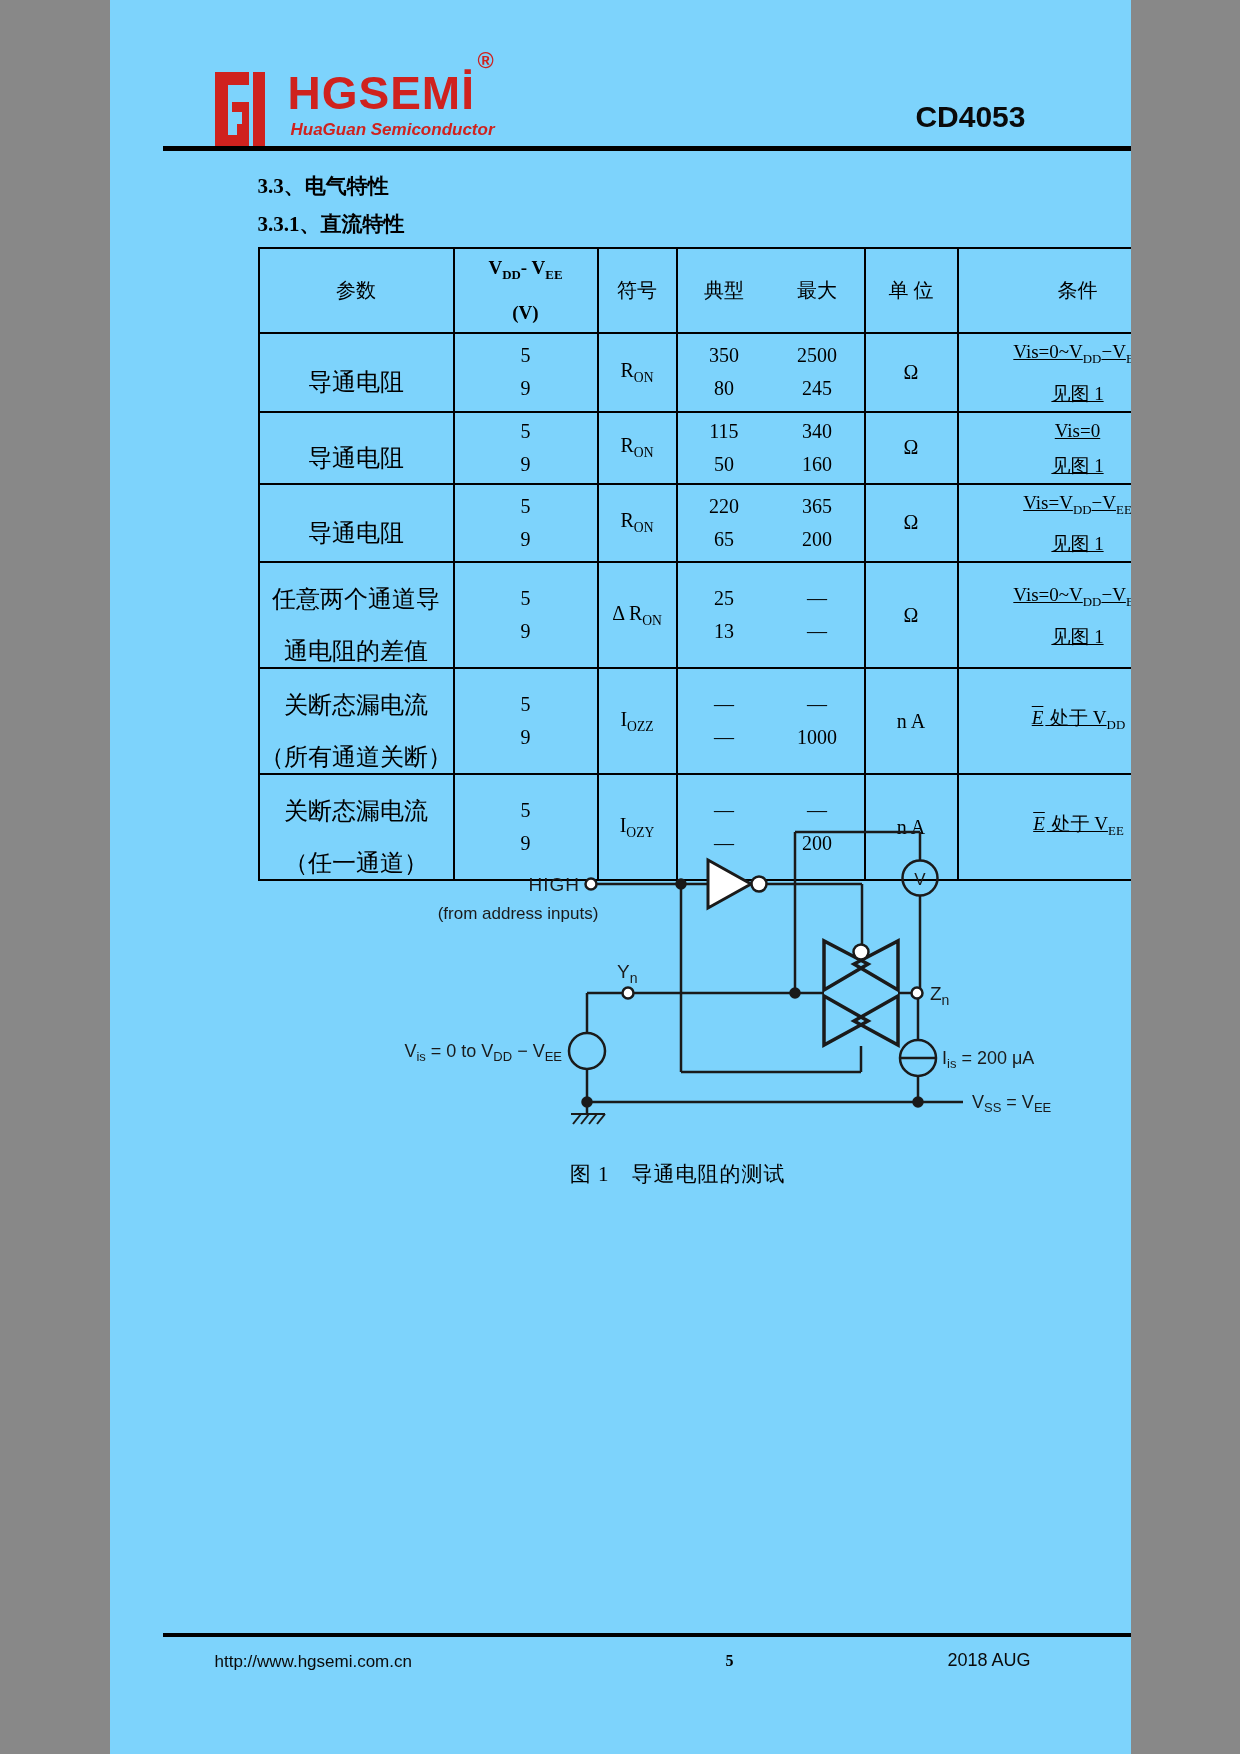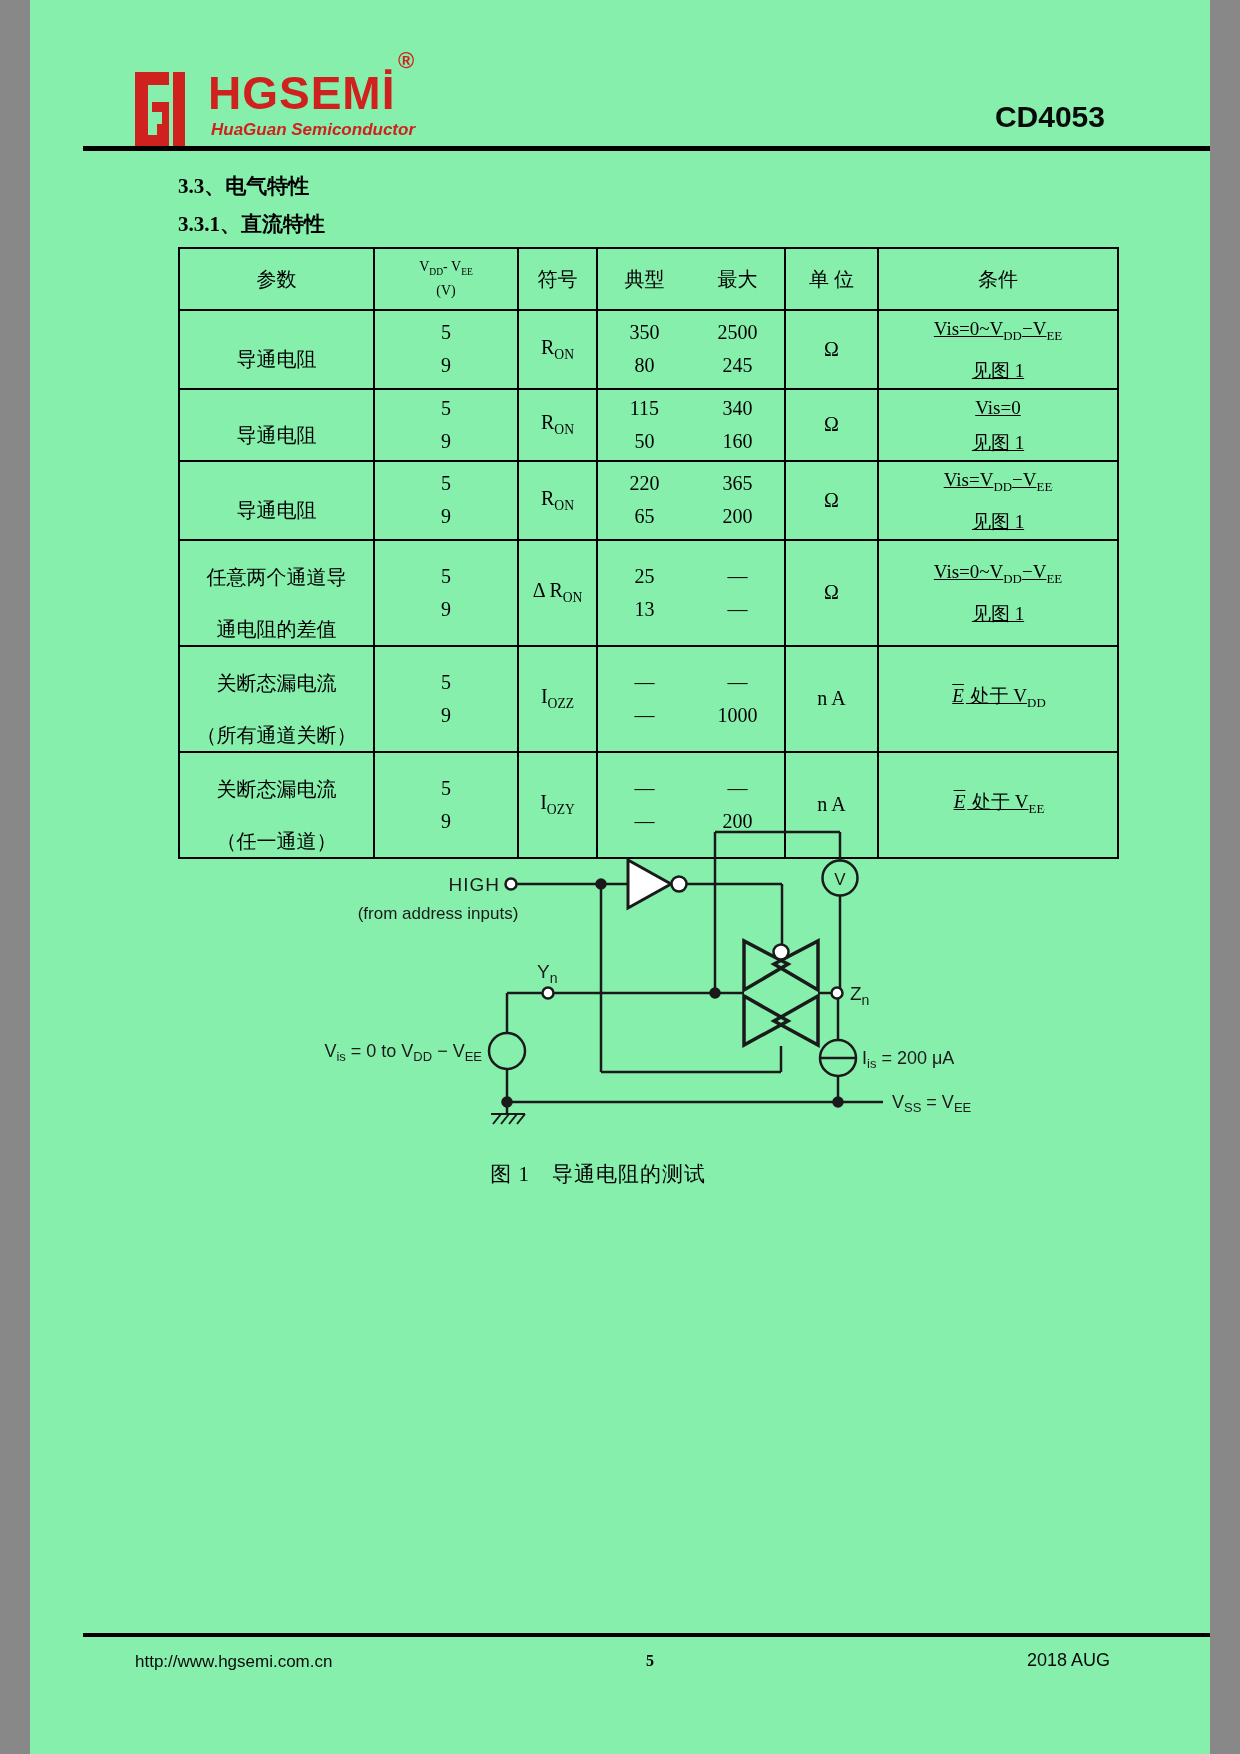--- a/index.html
+++ b/index.html
@@ -1,17 +1,17 @@
 <!DOCTYPE html>
 <html><head>
 <meta charset="utf-8">
 <style>
   html,body{margin:0;padding:0;background:#888;}
   .page{
-    position:relative;width:1180px;height:1754px;background:#86efac;
+    position:relative;width:1021px;height:1754px;background:#7dd3fc;
     margin:0 auto;overflow:hidden;
     font-family:"Liberation Serif","DejaVu Serif",serif;color:#000;
   }
   
   .brand-name{
     position:absolute;left:178px;top:66px;
     font-family:"Liberation Sans","DejaVu Sans",sans-serif;
     font-weight:bold;font-size:46px;letter-spacing:1px;color:#cf221e;
   }
   .brand-reg{
@@ -38,29 +38,29 @@
     position:absolute;left:148px;top:247px;width:939px;
     border-collapse:collapse;table-layout:fixed;
   }
   table.dc th,table.dc td{
     border:2px solid #000;text-align:center;vertical-align:middle;padding:0;
     font-size:20px;
   }
   table.dc thead tr{height:62px;}
   table.dc tbody tr{height:72px;}
   th.h-param,th.h-sym,th.h-unit,th.h-cond,th.h-tm{font-weight:normal;font-size:21px;margin-left:25px;}
-  .vddhead{font-weight:normal;font-size:14px;line-height:20px;}
+  .vddhead{font-weight:bold;font-size:19px;line-height:38px;}
   sub{font-size:0.68em;}
   .ln{line-height:33px;}
   .tmwrap{display:flex;width:100%;height:100%;}
   .half{flex:1 1 50%;display:flex;flex-direction:column;justify-content:center;}
   .hhalf{display:inline-block;width:50%;}
   .ebar{font-style:italic;text-decoration:overline;padding:0 2px;}
   .c-cond .ln{line-height:35px;font-size:19px;text-decoration:underline;}
-  .c-param .ln{font-size:20px;line-height:31px;margin-top:21px;}
+  .c-param .ln{font-size:24px;line-height:31px;margin-top:21px;}
   
   .figure{position:absolute;left:230px;top:815px;}
   .fig-caption{
     position:absolute;left:427px;top:1160px;width:282px;
     text-align:center;font-size:21px;letter-spacing:1px;
   }
   
   .footer-rule{position:absolute;left:53px;top:1633px;width:1140px;height:4px;background:#000;}
   .footer-url{
     position:absolute;left:105px;top:1652px;

